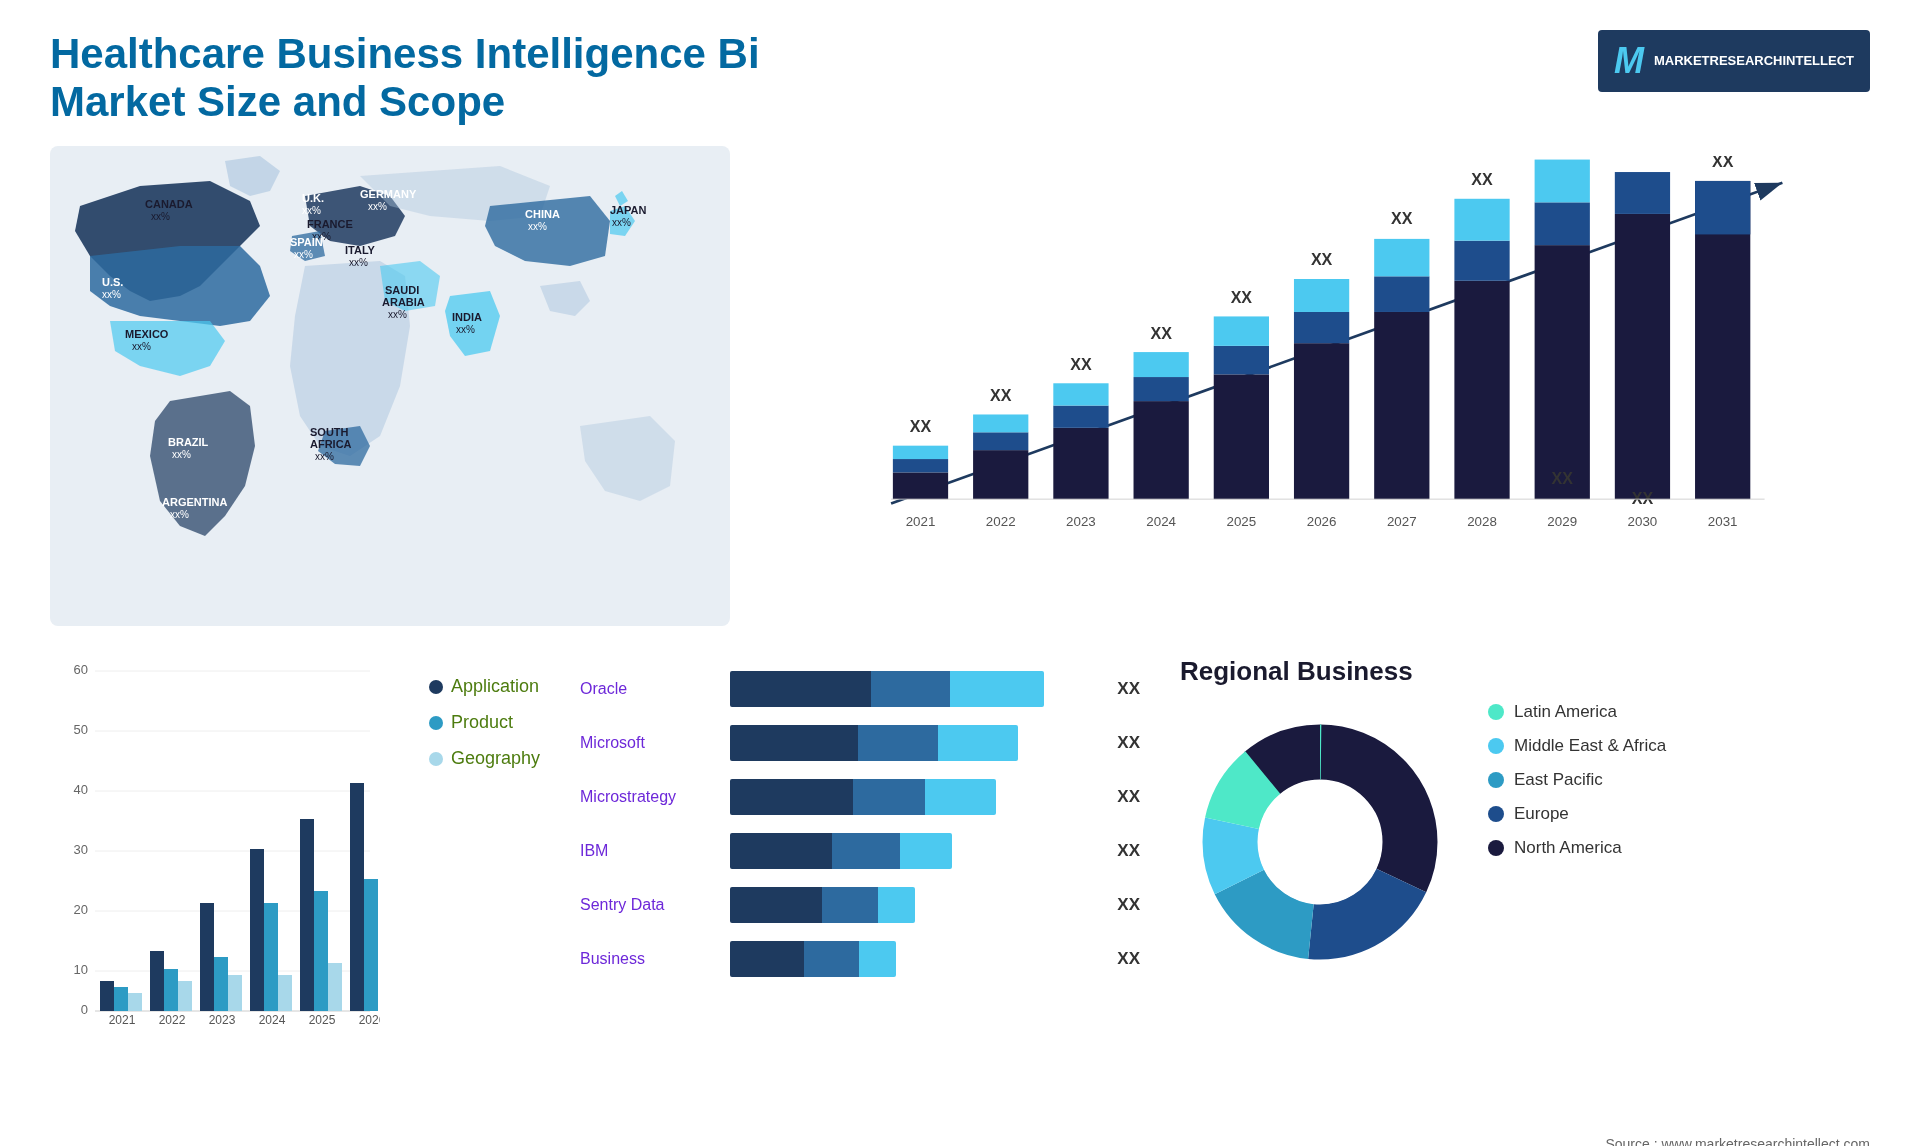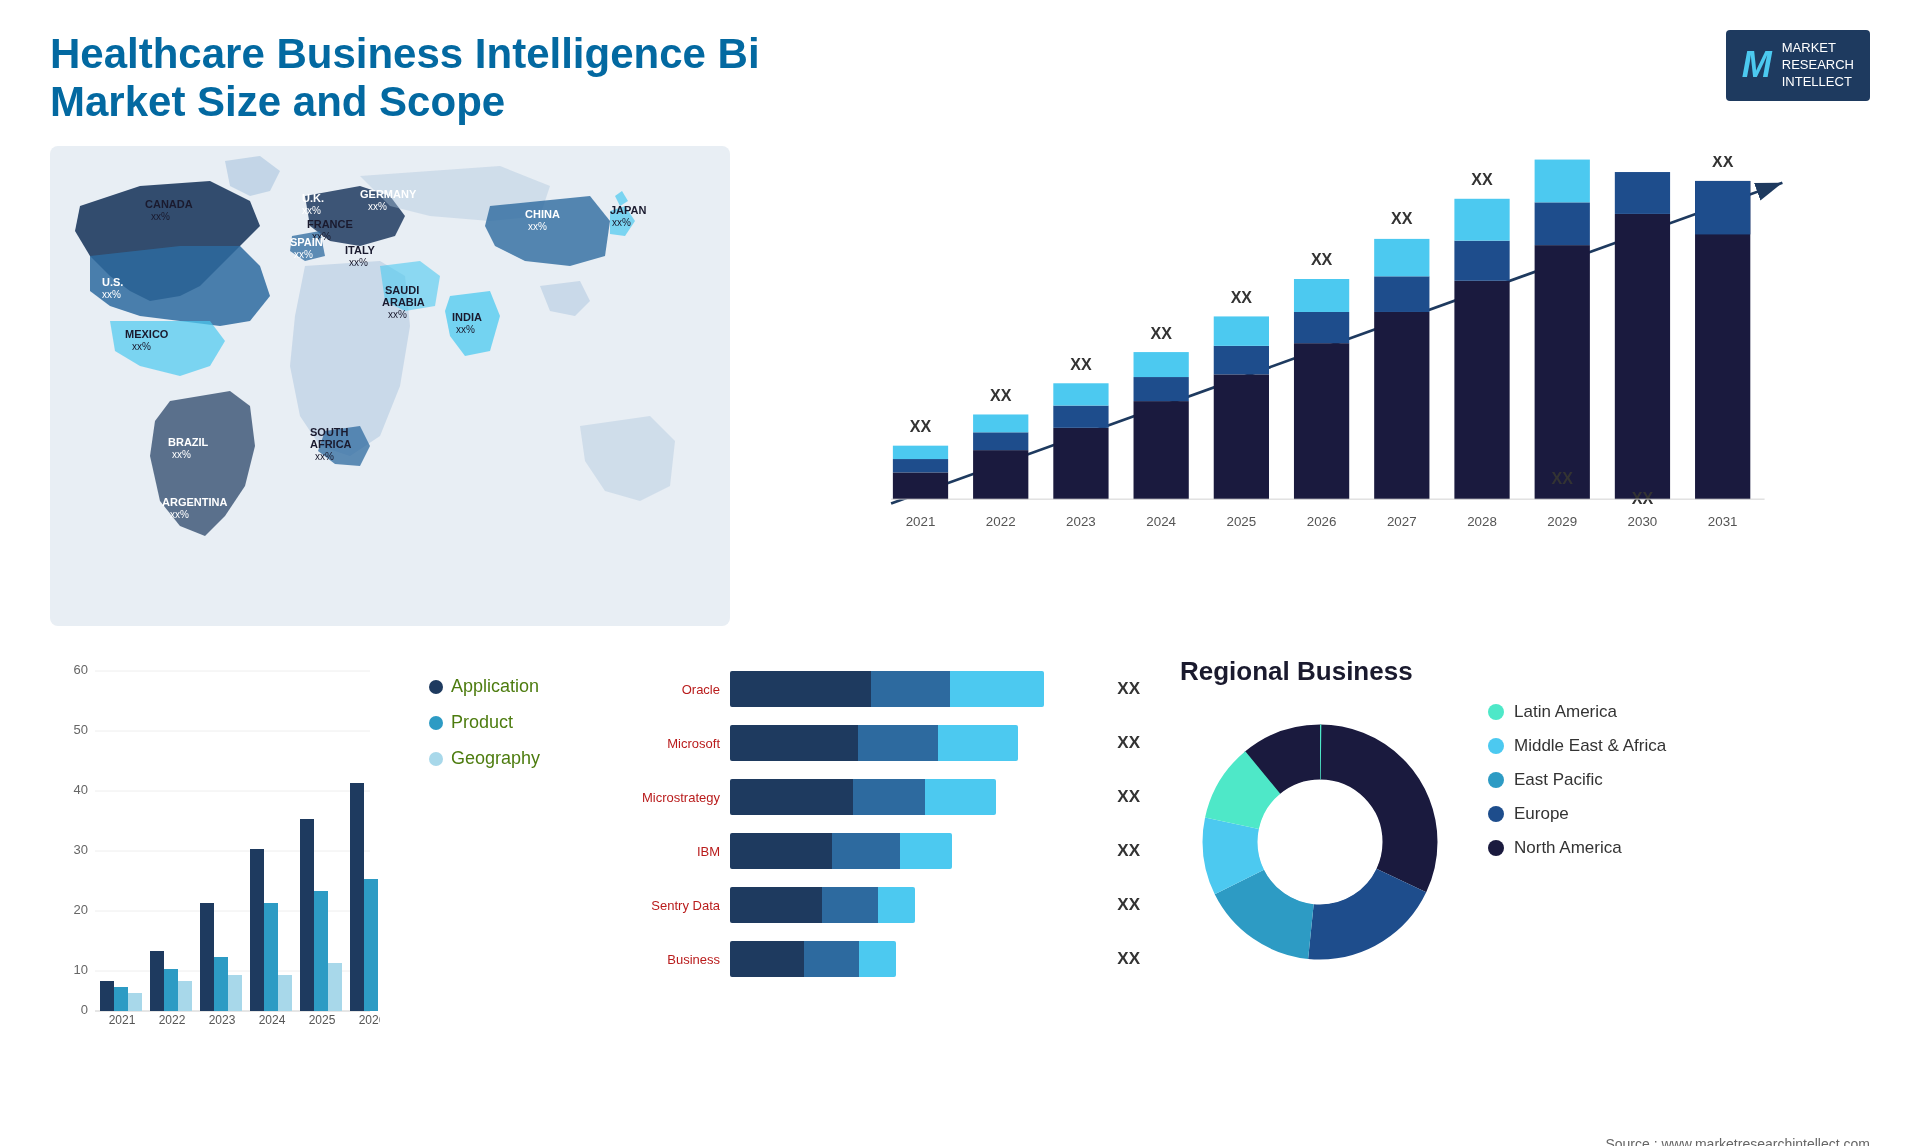--- a/index.html
+++ b/index.html
@@ -45,23 +45,22 @@
       gap: 10px;
     }
     .logo-m {
       font-size: 36px;
       font-weight: 900;
       color: #4cc9f0;
       font-style: italic;
     }
     .logo-text {
       display: flex;
-      flex-direction: column;
       font-size: 13px;
-      font-weight: 400;
+      font-weight: 700;
       color: white;
       line-height: 1.3;
       text-transform: uppercase;
     }
     
     .top-content {
       display: flex;
       gap: 20px;
       height: 480px;
       margin-bottom: 20px;
@@ -140,23 +139,22 @@
       margin-top: 15px;
     }
     .player-row {
       display: flex;
       align-items: center;
       gap: 10px;
       margin-bottom: 18px;
     }
     .player-name {
       width: 140px;
-      font-size: 13px;
-      color: #b91c1c;
-      text-align: right;
+      font-size: 16px;
+      color: #6d28d9;
     }
     .player-bar-container {
       flex: 1;
       height: 36px;
       position: relative;
     }
     .player-bar {
       height: 100%;
       display: flex;
       align-items: stretch;

